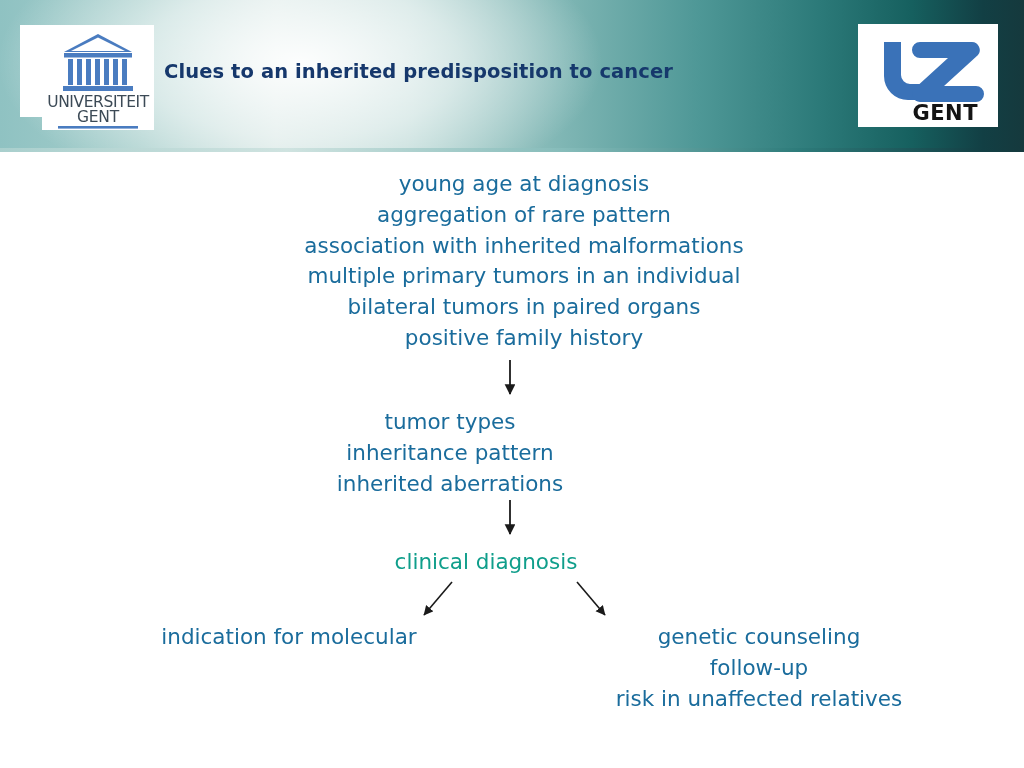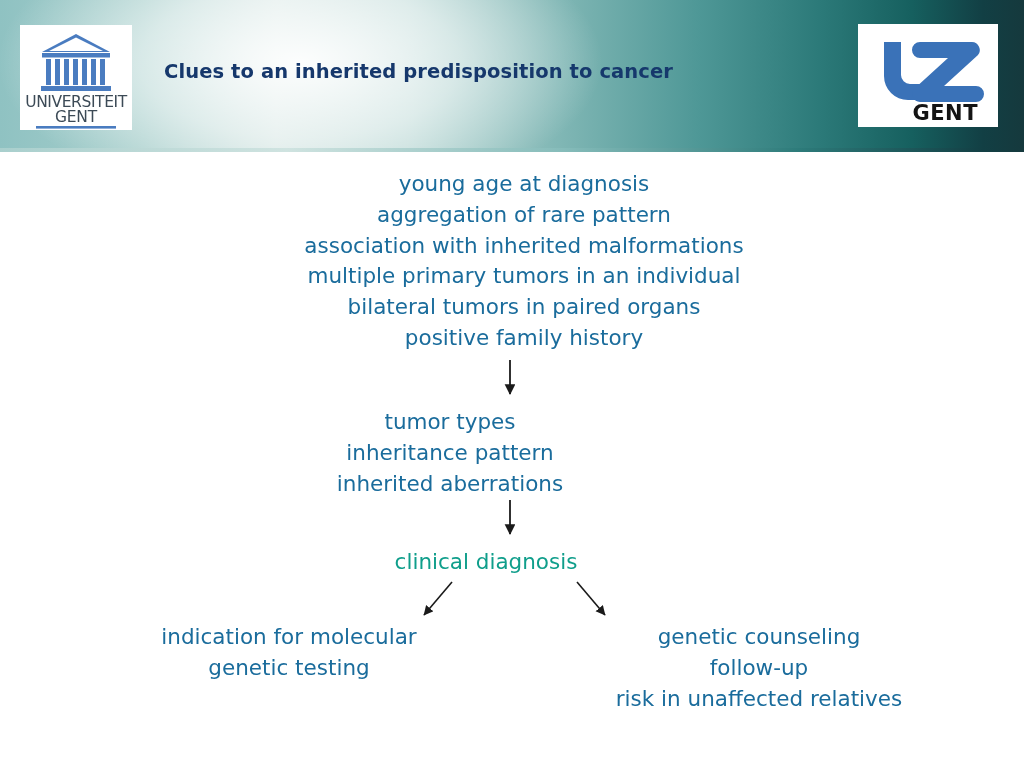--- a/index.html
+++ b/index.html
@@ -66,20 +66,21 @@
 
   
   .ugent-logo {
     position: absolute;
     left: 20px;
     top: 25px;
     width: 112px;
     height: 92px;
     background: #ffffff;
     box-sizing: border-box;
+    padding-left: 22px;
   }
   .ugent-logo svg { display: block; }
 
   
   .uz-logo {
     position: absolute;
     left: 858px;
     top: 24px;
     width: 140px;
     height: 103px;
@@ -206,21 +207,20 @@
     <div>inheritance pattern</div>
     <div>inherited aberrations</div>
   </div>
 
   <div class="text-block green" id="block-diagnosis">
     <div>clinical diagnosis</div>
   </div>
 
   <div class="text-block" id="block-left-out">
     <div>indication for molecular</div>
-    <div>genetic testing</div>
   </div>
 
   <div class="text-block" id="block-right-out">
     <div>genetic counseling</div>
     <div>follow-up</div>
     <div>risk in unaffected relatives</div>
   </div>
 </div>
 
 <svg class="arrows" viewBox="0 0 1024 768" xmlns="http://www.w3.org/2000/svg">

